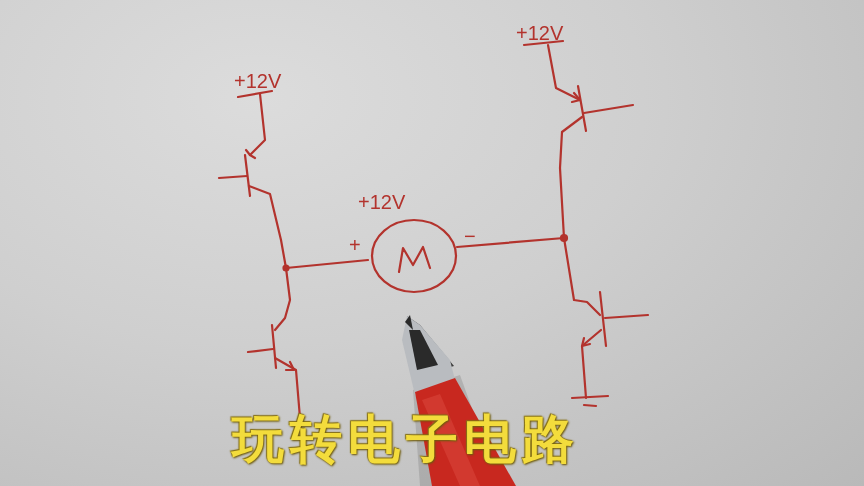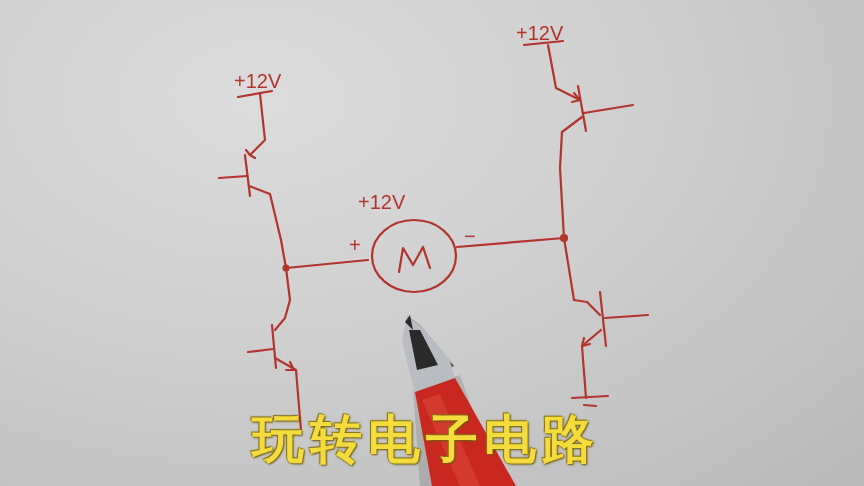--- a/index.html
+++ b/index.html
@@ -8,21 +8,20 @@
       position: relative; width: 864px; height: 486px; overflow: hidden;
       background: radial-gradient(ellipse at 30% 20%, #dcdcdc 0%, #cfcfcf 45%, #b9b9b9 100%);
     }
     .scene svg { position: absolute; left: 0; top: 0; }
     .caption {
       position: absolute; left: 232px; top: 408px; width: 400px; height: 64px;
       display: flex; justify-content: space-between; align-items: center;
       font-family: "DejaVu Sans", sans-serif; font-size: 52px; font-weight: bold;
       color: #f3dc3c; letter-spacing: 6px;
       text-shadow: 0 0 2px #7a6510, 1px 1px 2px #6d5a0d, -1px -1px 1px #8a7518;
-      margin-left: 20px;
     }
     .lbl { font-family: "Liberation Sans", sans-serif; fill: #b3332d; font-size: 20px; }
   </style>
 </head>
 <body>
 
 <div class="scene">
   <svg width="864" height="486" viewBox="0 0 864 486">
     <g stroke="#b3332d" stroke-width="2.2" fill="none" stroke-linecap="round" stroke-linejoin="round">
 

